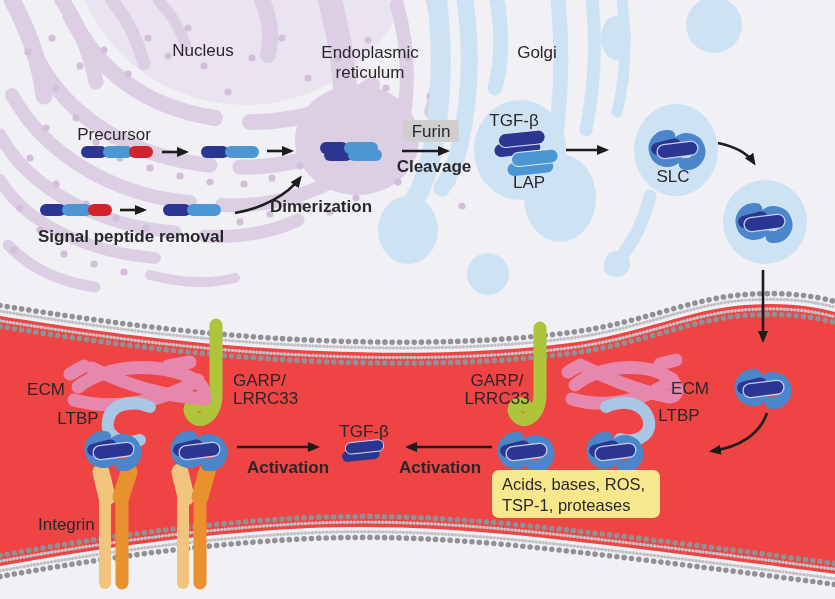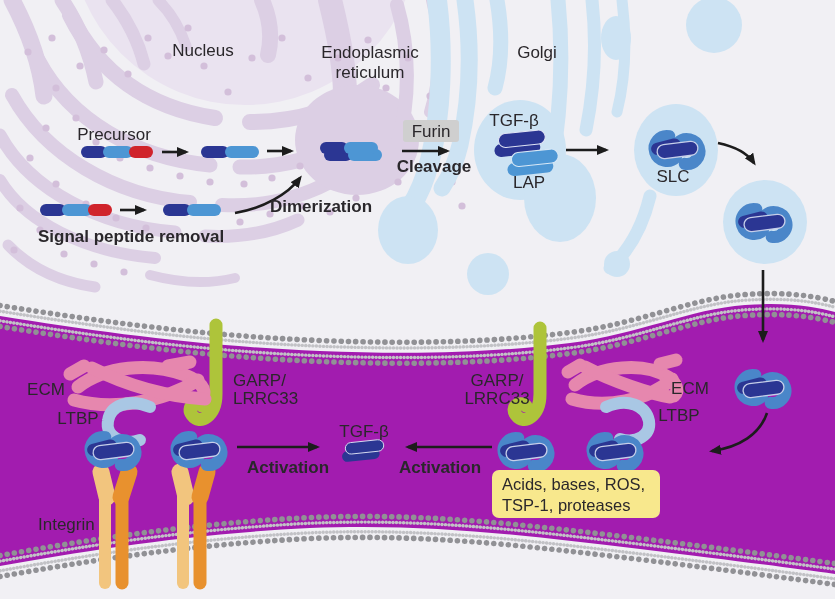--- a/index.html
+++ b/index.html
@@ -1,16 +1,16 @@
 <!DOCTYPE html>
 <html><head>
 <meta charset="utf-8">
 <style>
   html,body{margin:0;padding:0;background:#fff;}
-  .stage{width:835px;height:599px;position:relative;overflow:hidden;background:#a21caf;text-align:right;}
+  .stage{width:835px;height:599px;position:relative;overflow:hidden;background:#ef4444;text-align:right;}
   svg{display:block;}
   text{font-family:"Liberation Sans","DejaVu Sans",sans-serif;fill:#2a272b;}
   .t  {font-size:17px;}
   .tb {font-size:17px;font-weight:bold;}
   .ts {font-size:16.5px;}
   
   .f-bg{fill:#f1f0f4}.f-nuc{fill:#eae3f0}.f-er{fill:#dccfe4}.f-dot{fill:#d3bfda}
   .f-gol{fill:#cde3f3}.f-navy{fill:#2b3693}.f-blue{fill:#4d96d4}.f-red{fill:#d0232b}
   .f-yellow{fill:#f8e88d}.f-furin{fill:#cfcfcf}
   

